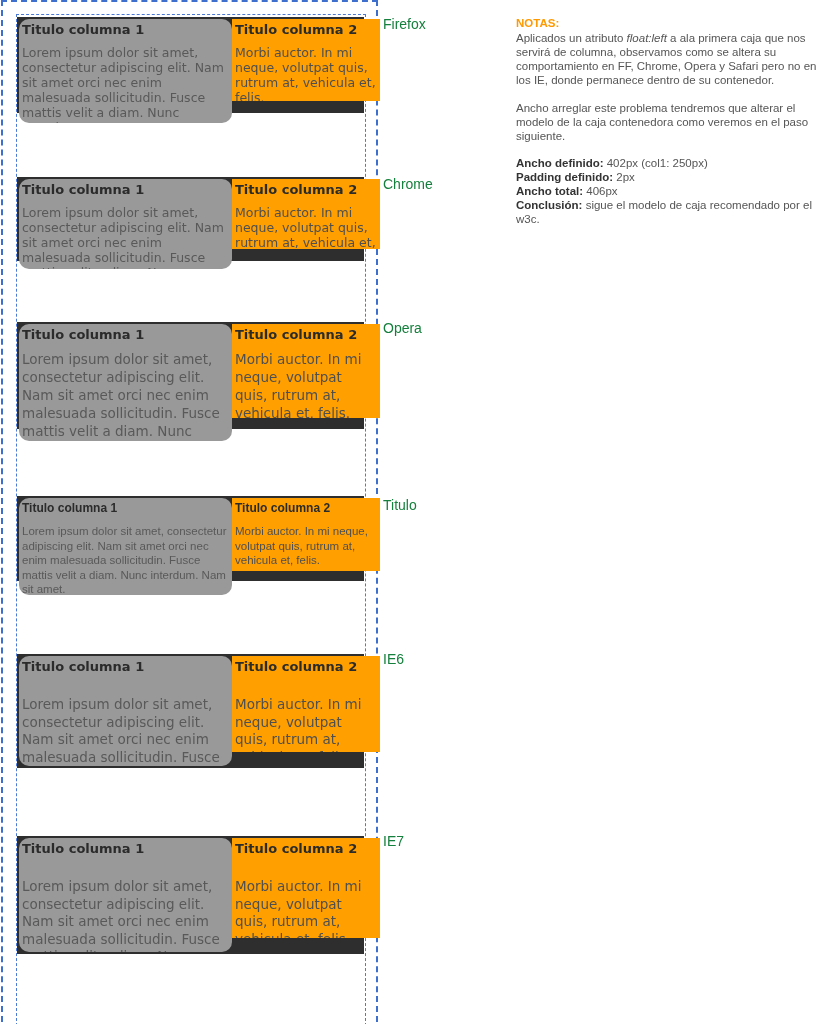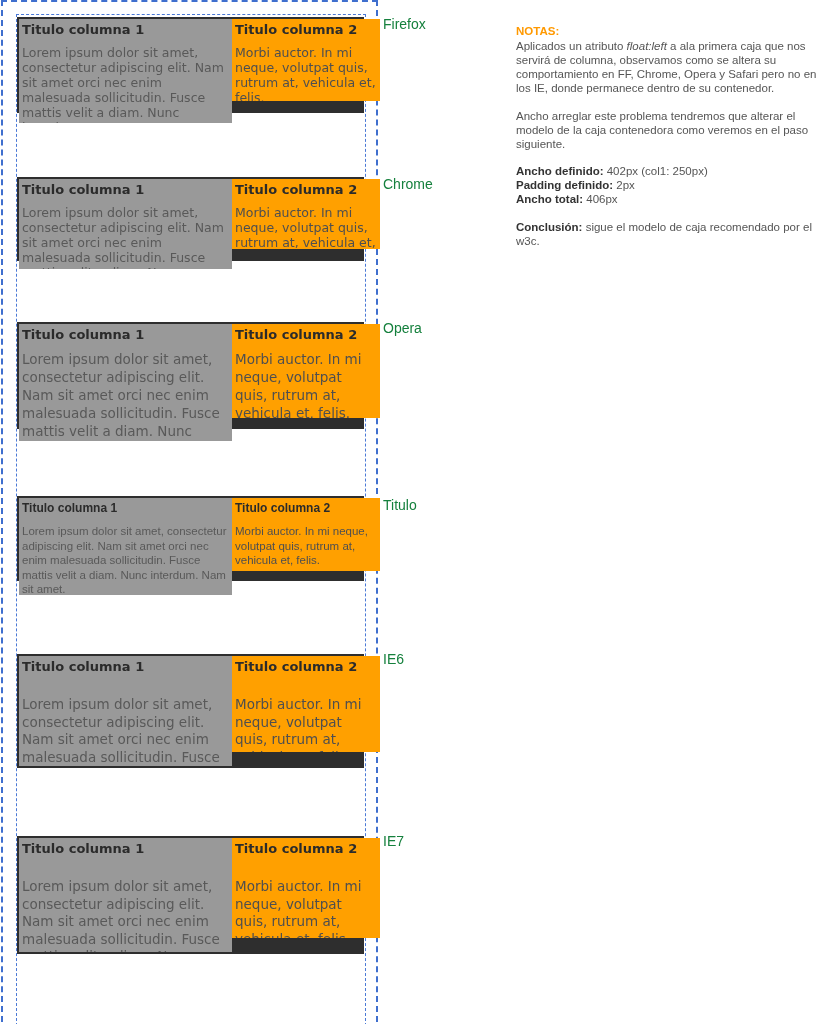--- a/index.html
+++ b/index.html
@@ -11,21 +11,21 @@
     border-left:2px dashed #3f6fce;border-right:2px dashed #3f6fce;border-top:2px dashed #3f6fce;
     z-index:1;}
   .dashed-inner{position:absolute;left:16px;top:14px;width:348px;height:1016px;
     border:1px dashed #4a79d6;border-bottom:none;z-index:1;}
 
   
   .demo{position:absolute;left:0;width:380px;z-index:2;}
   .demo .darkbox{position:absolute;left:17px;top:0;width:347px;background:#2e2e2e;}
   .demo .col{position:absolute;top:2px;overflow:hidden;box-sizing:border-box;
     padding:2px 4px 2px 3px;font-family:"DejaVu Sans",sans-serif;}
-  .demo .col1{left:19px;width:213px;background:#999999;}
+  .demo .col1{left:19px;width:213px;background:#999999;border-radius:10px;}
   .demo .col2{left:232px;width:148px;background:#ffa000;}
   .demo h4{margin:1px 0 0 0;font-size:13px;font-weight:bold;color:#2b2b2b;letter-spacing:0;}
   .demo p{margin:8px 0 0 0;color:#595959;}
   .demo .col2 p{color:#4f4f4f;}
 
   .b-ff{top:17px}      .b-ff .darkbox{height:96px}      .b-ff .col1{height:104px}     .b-ff .col2{height:82px}
   .b-ff .col p{font-size:12.5px;line-height:15px;}
   .b-chrome{top:177px} .b-chrome .darkbox{height:84px}  .b-chrome .col1{height:90px}  .b-chrome .col2{height:70px}
   .b-chrome .col p{font-size:12.5px;line-height:15px;}
   .b-opera{top:322px}  .b-opera .darkbox{height:107px}  .b-opera .col1{height:117px}  .b-opera .col2{height:94px}
@@ -37,28 +37,28 @@
   .b-ie6{top:654px}    .b-ie6 .darkbox{height:114px}    .b-ie6 .col1{height:110px}    .b-ie6 .col2{height:96px}
   .b-ie6 .col p{font-size:13.5px;line-height:17.5px;margin-top:22px;}
   .b-ie7{top:836px}    .b-ie7 .darkbox{height:118px}    .b-ie7 .col1{height:114px}    .b-ie7 .col2{height:100px}
   .b-ie7 .col p{font-size:13.5px;line-height:17.5px;margin-top:22px;}
 
   
   .browser-label{position:absolute;left:383px;font-size:14px;color:#15803d;z-index:2;}
   .l-ff{top:16px}.l-chrome{top:176px}.l-opera{top:320px}.l-safari{top:497px}.l-ie6{top:651px}.l-ie7{top:833px}
 
   
-  .notes{position:absolute;left:516px;top:24px;width:312px;font-size:11.5px;
+  .notes{position:absolute;left:516px;top:16px;width:312px;font-size:11.5px;
     line-height:14px;color:#555;z-index:2;}
   .notes h4{margin:0 0 1px 0;font-size:11.5px;color:#ff9900;font-weight:bold;}
   .notes p{margin:0;}
   .notes .p2{margin-top:14px;}
   .notes .specs{margin-top:13px;}
   .notes .specs b, .notes .conclusion b{color:#333;}
-  .notes .conclusion{margin-top:14px;}
+  .notes .conclusion{}
   .notes em{}
   .spec-line{display:block;}
 </style>
 </head>
 <body>
 
 <div class="page">
 
   <div class="dashed-outer"></div>
   <div class="dashed-inner"></div>

